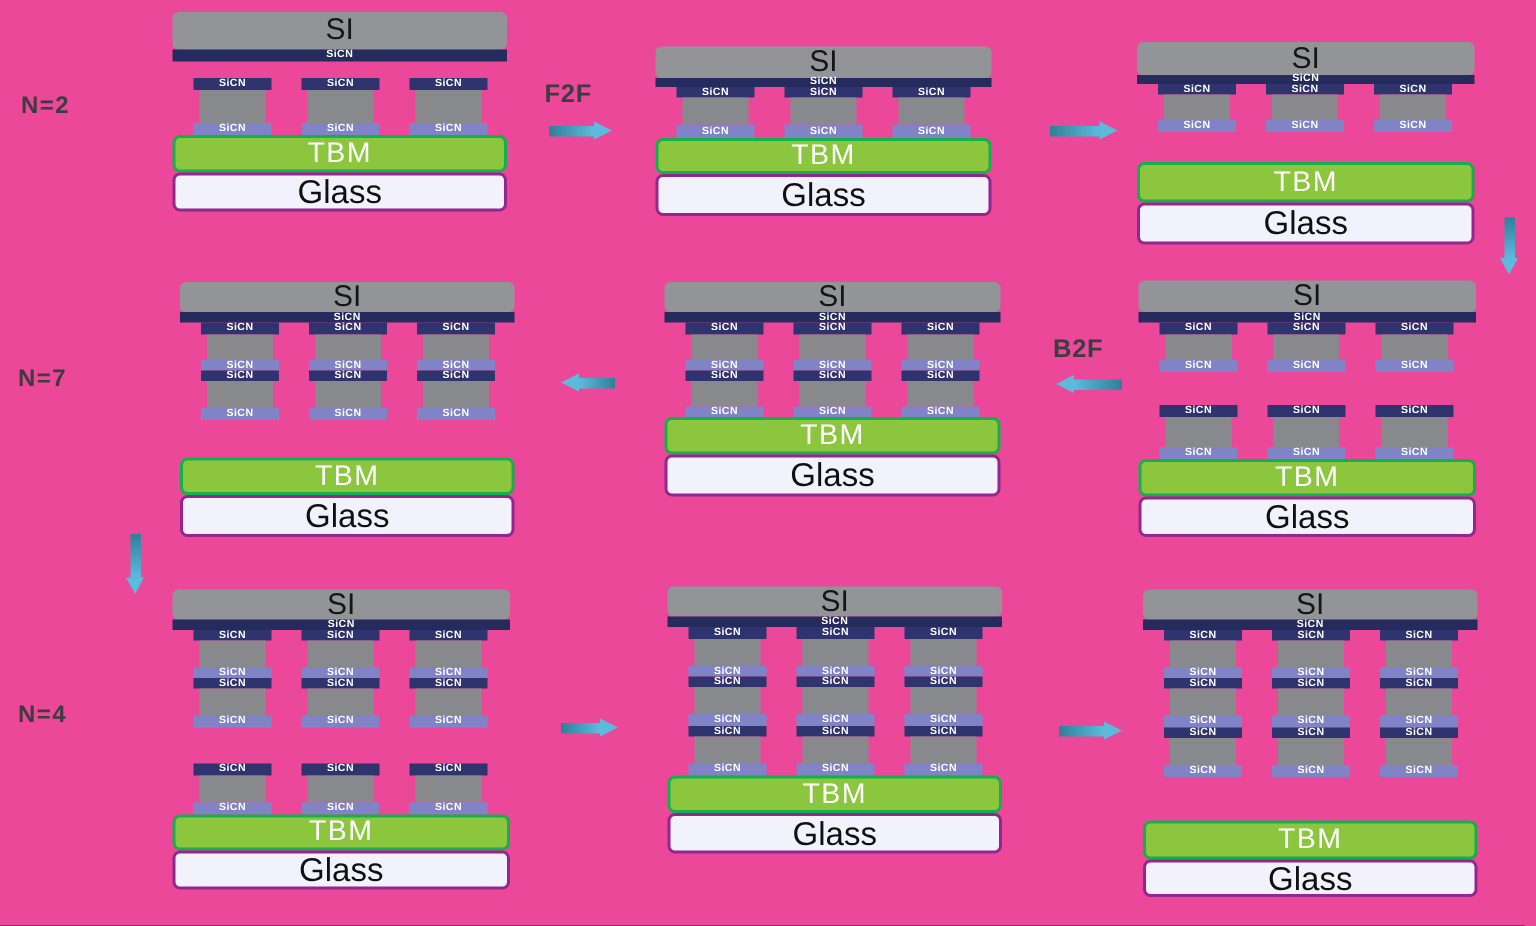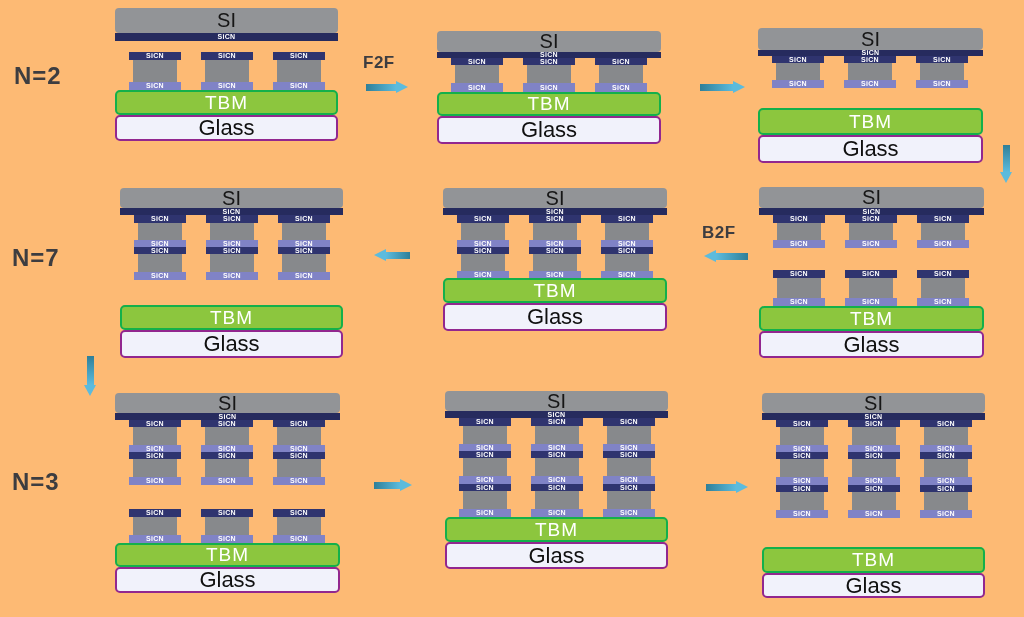--- a/index.html
+++ b/index.html
@@ -11,27 +11,27 @@
   .sicn-strip{background:#262b5e;}
   .tab-face{background:#2f346f;}
   .tab-back{background:#8083c6;}
   .die-body{background:#87898c;}
   .tiny-label{position:absolute;left:0;top:0;width:100%;color:#ffffff;font-size:7px;font-weight:bold;
               text-align:center;letter-spacing:.3px;white-space:nowrap;}
   .tbm-bar{background:#8cc63e;border:2px solid #13b04b;border-radius:5px;color:#ffffff;
            text-align:center;font-size:19px;letter-spacing:1px;}
   .glass-bar{background:#f1f2fb;border:2px solid #92278f;border-radius:5px;color:#101010;
              text-align:center;font-size:22px;}
-  .row-label{position:absolute;color:#3d3d40;font-size:24px;font-weight:bold;letter-spacing:1px;}
+  .row-label{position:absolute;color:#3d3d40;font-size:16px;font-weight:bold;letter-spacing:1px;}
   .flow-label{position:absolute;color:#3d3d40;font-size:17px;font-weight:bold;letter-spacing:.5px;}
   .arrow{position:absolute;}
   .arrow .shaft{position:absolute;}
   .arrow .head{position:absolute;width:0;height:0;}
 </style>
-<style>#stage{background:#fdba74;}.si-bar{background:#929497;}.sicn-strip{background:#262b5e;}.tab-face{background:#2f346f;}.tab-back{background:#8083c6;}.die-body{background:#87898c;}.tbm-bar{background:#8cc63e;border-color:#13b04b;}.glass-bar{background:#f1f2fb;border-color:#92278f;}.row-label,.flow-label{color:#3d3d40;}</style></head>
+<style>#stage{background:#ec4899;}.si-bar{background:#929497;}.sicn-strip{background:#262b5e;}.tab-face{background:#2f346f;}.tab-back{background:#8083c6;}.die-body{background:#87898c;}.tbm-bar{background:#8cc63e;border-color:#13b04b;}.glass-bar{background:#f1f2fb;border-color:#92278f;}.row-label,.flow-label{color:#3d3d40;}</style></head>
 <body>
 
 <div id="stage">
     <div class="panel" style="left: 115px; top: 8px; width: 223px; height: 133px;">
       <div class="layer si-bar" style="left: 0px; top: 0px; width: 100%; height: 25px; line-height: 25px;">SI</div>
       <div class="layer sicn-strip" style="left: 0px; top: 25px; width: 100%; height: 8px;">
         <div class="tiny-label" style="line-height: 8px;">SiCN</div>
       </div>
       <div class="layer tab-face" style="left: 14px; top: 44px; width: 52px; height: 8px;">
         <div class="tiny-label" style="line-height: 8px;">SiCN</div>
@@ -473,21 +473,21 @@
         <div class="tiny-label" style="line-height: 8px;">SiCN</div>
       </div>
       <div class="layer tab-back" style="left: 158px; top: 117px; width: 52px; height: 8px;">
         <div class="tiny-label" style="line-height: 8px;">SiCN</div>
       </div>
       <div class="layer tbm-bar" style="left: 0px; top: 154px; width: 100%; height: 26px; line-height: 22px;">TBM</div>
       <div class="layer glass-bar" style="left: 0px; top: 180px; width: 100%; height: 25px; line-height: 21px;">Glass</div>
     </div>
     <div class="row-label" style="left: 14px; top: 62px;">N=2</div>
     <div class="row-label" style="left: 12px; top: 244px;">N=7</div>
-    <div class="row-label" style="left: 12px; top: 468px;">N=3</div>
+    <div class="row-label" style="left: 12px; top: 468px;">N=4</div>
     <div class="flow-label" style="left: 363px; top: 53px;">F2F</div>
     <div class="flow-label" style="left: 702px; top: 223px;">B2F</div>
     <div class="arrow" style="left: 366px; top: 81px; width: 42px; height: 13px;">
       <div class="shaft" style="left: 0px; top: 3px; width: 30px; height: 7px; background: linear-gradient(90deg, rgb(47, 127, 152), rgb(92, 187, 221));"></div>
       <div class="head" style="left: 30px; top: 0px; border-top: 6.5px solid transparent; border-bottom: 6.5px solid transparent; border-left: 12px solid rgb(92, 187, 221);"></div>
     </div>
     <div class="arrow" style="left: 700px; top: 81px; width: 45px; height: 13px;">
       <div class="shaft" style="left: 0px; top: 3px; width: 33px; height: 7px; background: linear-gradient(90deg, rgb(47, 127, 152), rgb(92, 187, 221));"></div>
       <div class="head" style="left: 33px; top: 0px; border-top: 6.5px solid transparent; border-bottom: 6.5px solid transparent; border-left: 12px solid rgb(92, 187, 221);"></div>
     </div>

